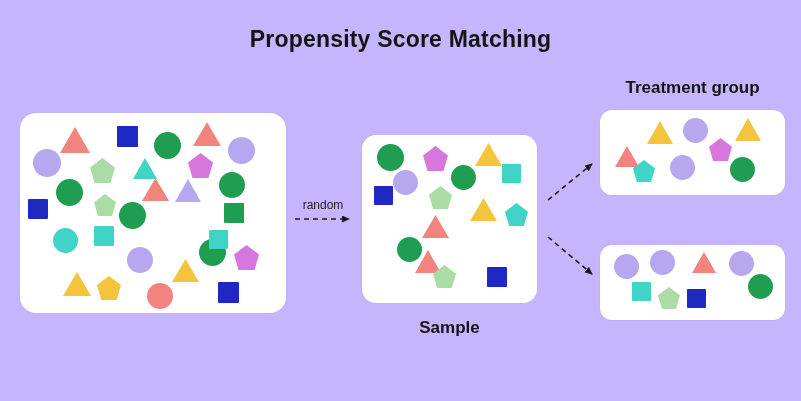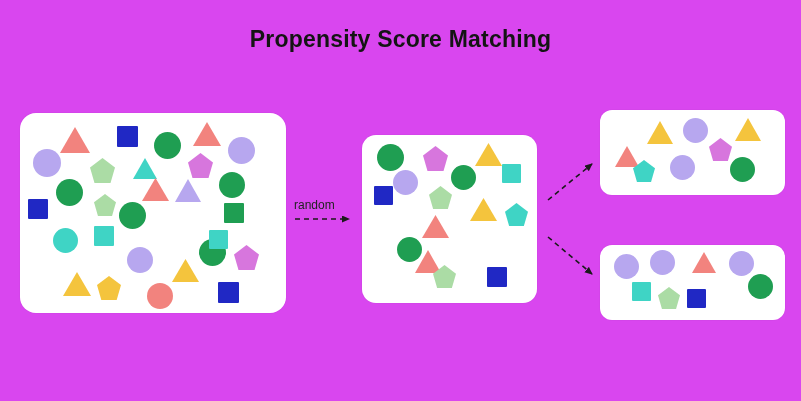--- a/index.html
+++ b/index.html
@@ -1,19 +1,19 @@
 <!DOCTYPE html>
 <html><head>
 <meta charset="utf-8">
 <style>
   html,body{margin:0;padding:0;}
   .canvas{
     position:relative;
     width:801px;height:401px;
-    background:#d946ef;
+    background:#c4b5fd;
     font-family:"Liberation Sans","DejaVu Sans",sans-serif;
     overflow:hidden;
   }
   .title{
     position:absolute;left:0;top:26px;width:100%;
     margin:0;text-align:center;
     font-size:23px;font-weight:700;color:#141414;
     letter-spacing:.2px;
   }
   .box{
@@ -36,21 +36,21 @@
     position:absolute;left:0;top:0;width:801px;height:401px;
     pointer-events:none;
   }
   .arrow{
     fill:none;stroke:#1a1a1a;stroke-width:1.6;
     stroke-dasharray:5 4;
   }
   .arrow-label{
     position:absolute;font-size:12px;color:#222;line-height:1.25;
   }
-  .random-label{left:294px;top:198px;width:58px;}
+  .random-label{left:294px;top:198px;width:58px;text-align:center;}
   .notrandom-label{left:560px;top:199px;width:52px;text-align:left;}
   .shape{position:absolute;}
   .shape.circle{border-radius:50%;}
   .shape.square{border-radius:1px;}
   .shape.triangle{clip-path:polygon(50% 0%,100% 100%,0% 100%);}
   .shape.pentagon{clip-path:polygon(50% 0%,100% 38%,82% 100%,18% 100%,0% 38%);}
 </style>
 </head>
 <body>
 
@@ -99,21 +99,23 @@
       <div class="shape square" style="left: 12px; top: 51px; width: 19px; height: 19px; background: rgb(32, 40, 196);"></div>
       <div class="shape pentagon" style="left: 67px; top: 51px; width: 23px; height: 23px; background: rgb(171, 220, 165);"></div>
       <div class="shape triangle" style="left: 108px; top: 63px; width: 27px; height: 23px; background: rgb(244, 196, 61);"></div>
       <div class="shape pentagon" style="left: 143px; top: 68px; width: 23px; height: 23px; background: rgb(63, 212, 197);"></div>
       <div class="shape triangle" style="left: 60px; top: 80px; width: 27px; height: 23px; background: rgb(242, 131, 126);"></div>
       <div class="shape circle" style="left: 35px; top: 102px; width: 25px; height: 25px; background: rgb(31, 158, 82);"></div>
       <div class="shape triangle" style="left: 53px; top: 115px; width: 26px; height: 23px; background: rgb(242, 131, 126);"></div>
       <div class="shape pentagon" style="left: 71px; top: 130px; width: 23px; height: 23px; background: rgb(171, 220, 165);"></div>
       <div class="shape square" style="left: 125px; top: 132px; width: 20px; height: 20px; background: rgb(32, 40, 196);"></div>
     </div>
+  <div class="label sample-label">Sample</div>
 
+  <div class="label treatment-label">Treatment group</div>
   <div class="box treatment">
       <div class="shape triangle" style="left: 47px; top: 11px; width: 26px; height: 23px; background: rgb(244, 196, 61);"></div>
       <div class="shape circle" style="left: 83px; top: 8px; width: 25px; height: 25px; background: rgb(183, 167, 239);"></div>
       <div class="shape triangle" style="left: 135px; top: 8px; width: 26px; height: 23px; background: rgb(244, 196, 61);"></div>
       <div class="shape triangle" style="left: 15px; top: 36px; width: 24px; height: 21px; background: rgb(242, 131, 126);"></div>
       <div class="shape pentagon" style="left: 33px; top: 50px; width: 22px; height: 22px; background: rgb(63, 212, 197);"></div>
       <div class="shape circle" style="left: 70px; top: 45px; width: 25px; height: 25px; background: rgb(183, 167, 239);"></div>
       <div class="shape pentagon" style="left: 109px; top: 28px; width: 23px; height: 23px; background: rgb(215, 118, 221);"></div>
       <div class="shape circle" style="left: 130px; top: 47px; width: 25px; height: 25px; background: rgb(31, 158, 82);"></div>
     </div>

